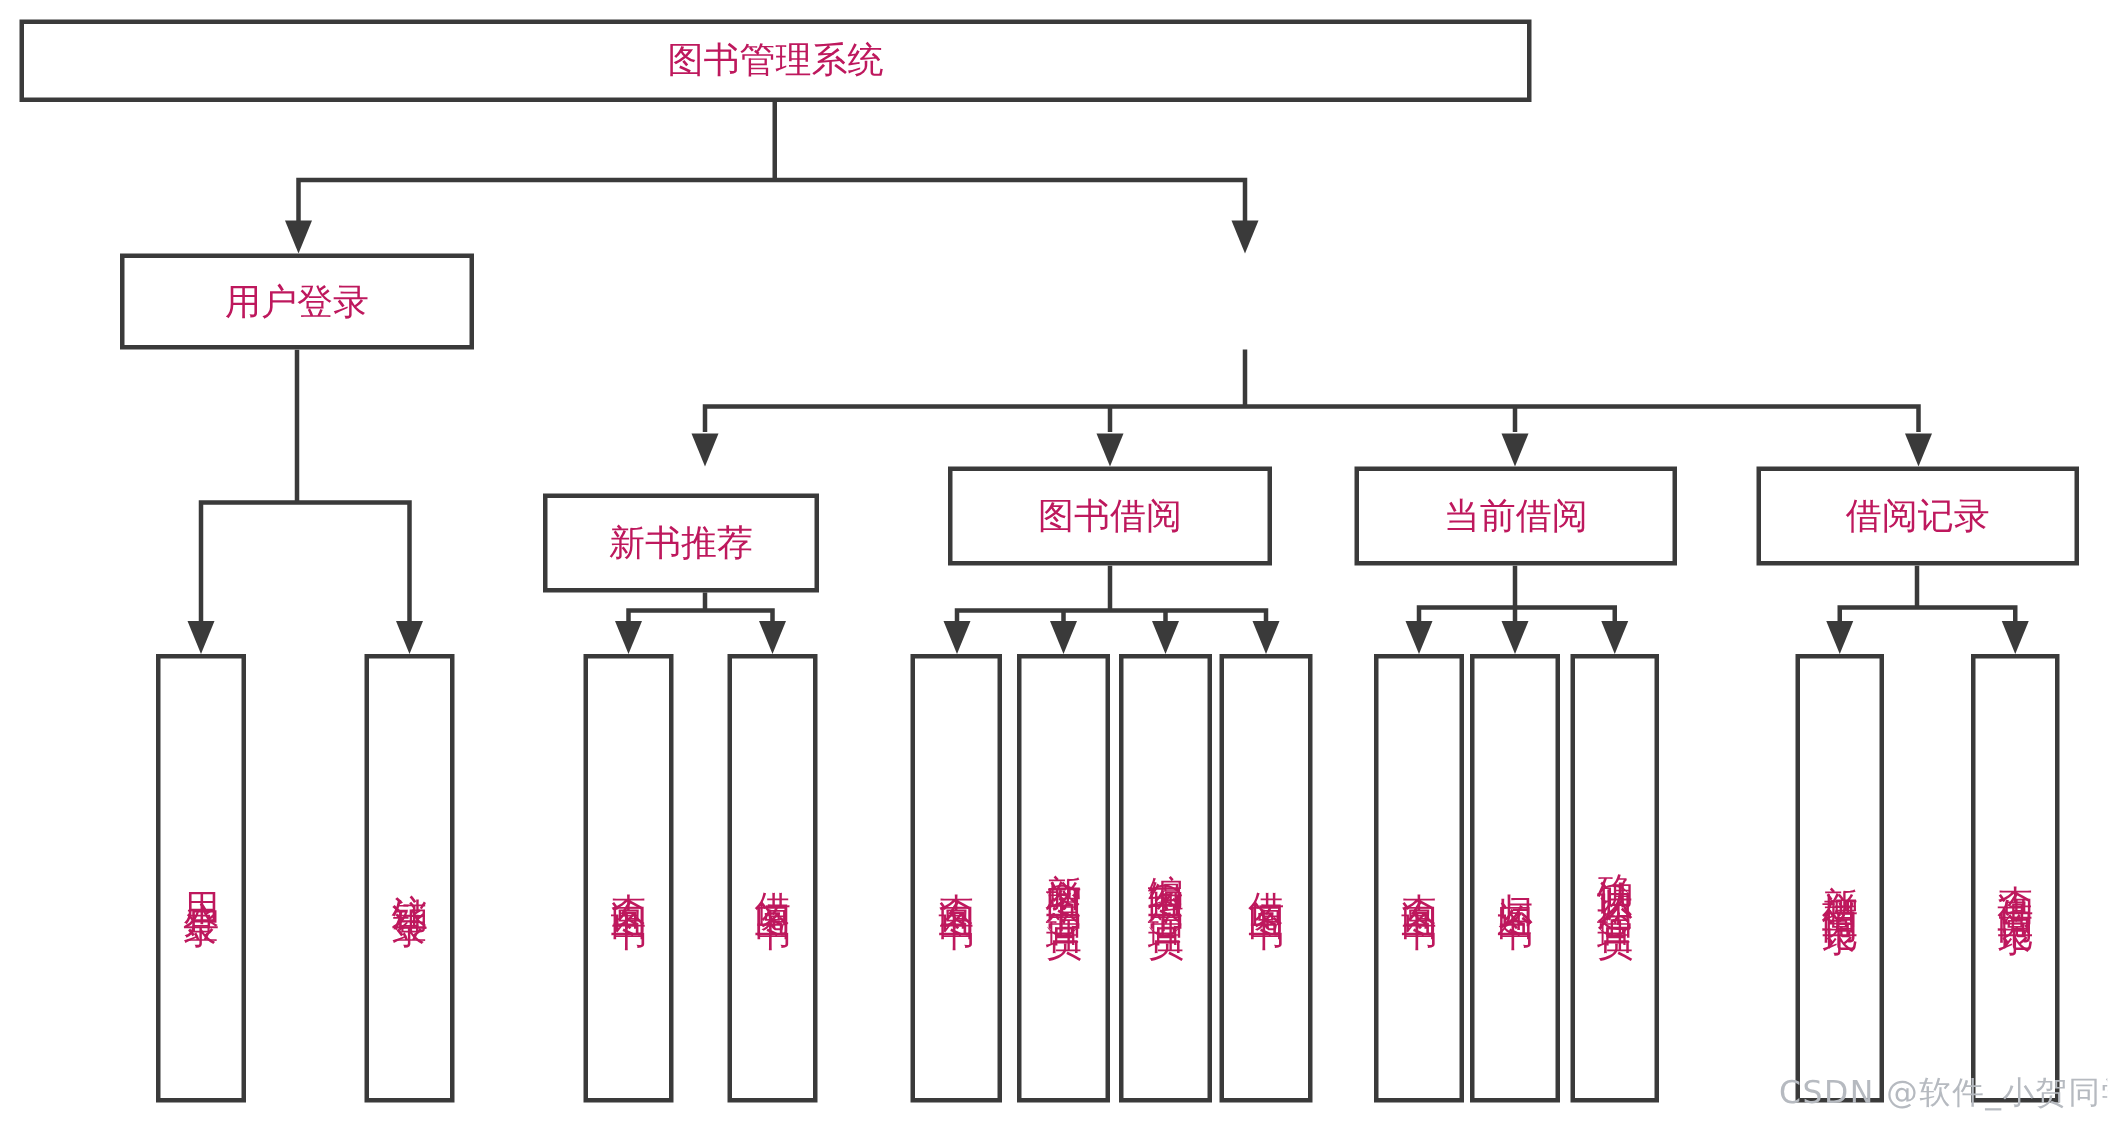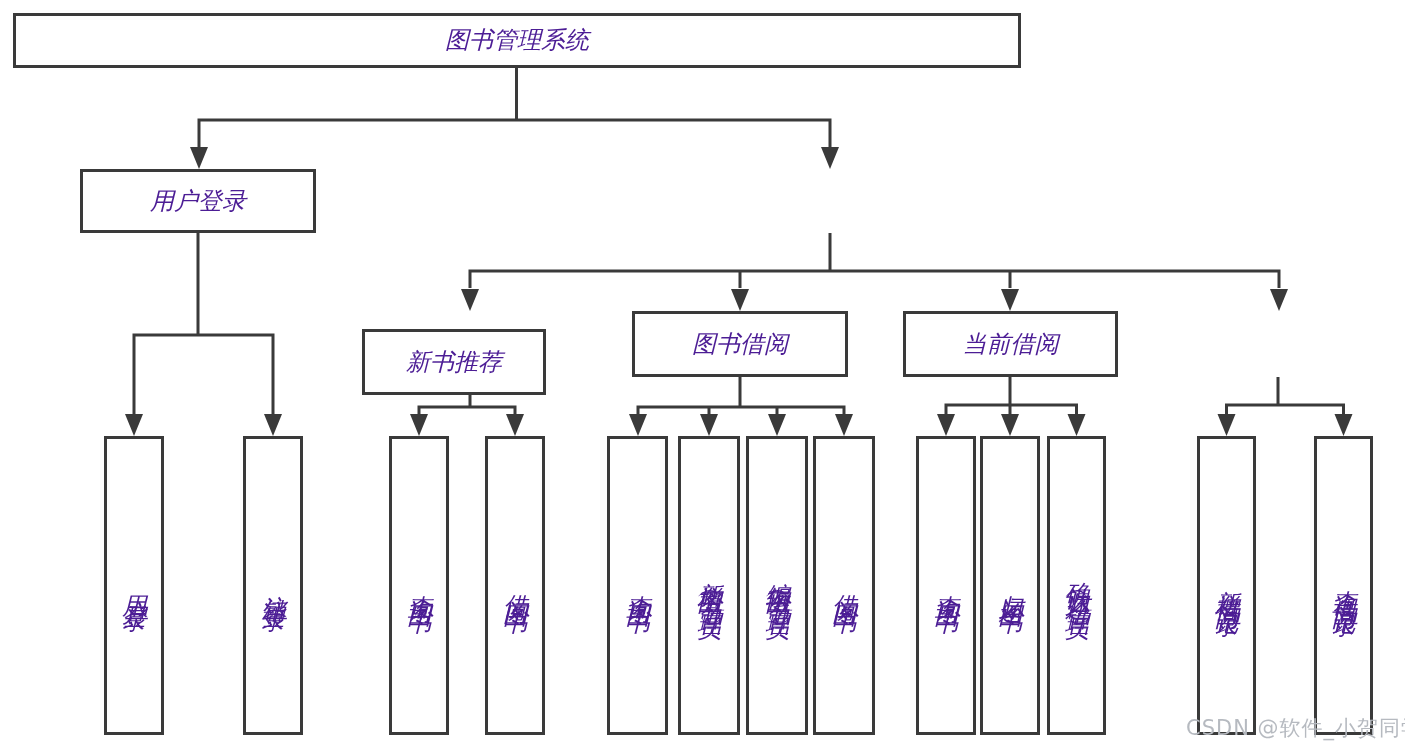--- a/index.html
+++ b/index.html
@@ -13,27 +13,26 @@
   }
   .wires { position: absolute; left: 0; top: 0; z-index: 1; }
   .nbox {
     position: absolute;
     box-sizing: border-box;
     border: 3px solid #3a3a3a;
     background: #ffffff;
     display: flex;
     align-items: center;
     justify-content: center;
-    color: #4c1d95;
+    color: #be185d;
     font-size: 24px;
     line-height: 1.2;
     z-index: 2;
     text-align: center;
     white-space: nowrap;
-    font-style: italic;
   }
   .vtext {
     writing-mode: vertical-rl;
     letter-spacing: 5px;
     white-space: normal;
     line-height: 1.1;
   }
   .watermark {
     position: absolute;
     z-index: 3;
@@ -91,20 +90,21 @@
     </g>
   </svg>
 
   <div class="nbox" style="left:13px; top:13px; width:1008px; height:55px;">图书管理系统</div>
 
   <div class="nbox" style="left:80px; top:169px; width:236px; height:64px;">用户登录</div>
 
   <div class="nbox" style="left:362px; top:329px; width:184px; height:66px;">新书推荐</div>
   <div class="nbox" style="left:632px; top:311px; width:216px; height:66px;">图书借阅</div>
   <div class="nbox" style="left:903px; top:311px; width:215px; height:66px;">当前借阅</div>
+  <div class="nbox" style="left:1171px; top:311px; width:215px; height:66px;">借阅记录</div>
 
   <div class="nbox vtext" style="left:104px; top:436px; width:60px; height:299px;">用户登录</div>
   <div class="nbox vtext" style="left:243px; top:436px; width:60px; height:299px;">注销登录</div>
 
   <div class="nbox vtext" style="left:389px; top:436px; width:60px; height:299px;">查询图书</div>
   <div class="nbox vtext" style="left:485px; top:436px; width:60px; height:299px;">借阅图书</div>
 
   <div class="nbox vtext" style="left:607px; top:436px; width:61px; height:299px;">查询图书</div>
   <div class="nbox vtext" style="left:678px; top:436px; width:62px; height:299px;">新增图书（管理员）</div>
   <div class="nbox vtext" style="left:746px; top:436px; width:62px; height:299px;">编辑图书（管理员）</div>

